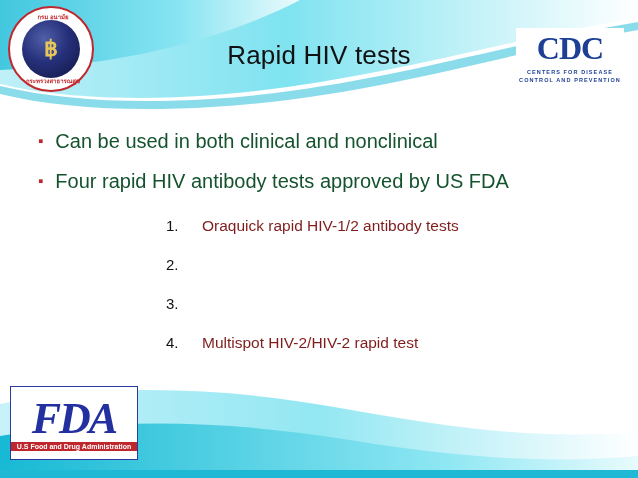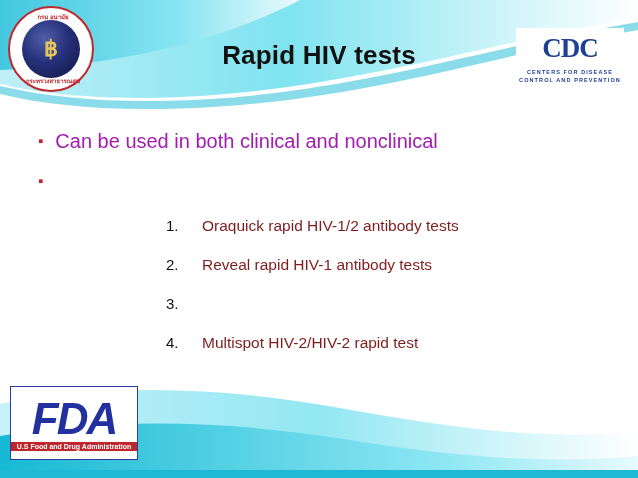--- a/index.html
+++ b/index.html
@@ -37,40 +37,40 @@
     height: 120px;
     overflow: hidden;
   }
   .title {
     position: absolute;
     left: 0;
     top: 40px;
     width: 638px;
     text-align: center;
     font-size: 26px;
-    font-weight: bold;
+    font-weight: normal;
     color: #111111;
     letter-spacing: 0.2px;
   }
   
   .cdc-logo {
     position: absolute;
     right: 14px;
     top: 28px;
     width: 108px;
     height: 62px;
     background: #ffffff;
     display: flex;
     flex-direction: column;
     align-items: center;
     justify-content: flex-start;
   }
   .cdc-letters {
     font-family: "Liberation Serif", serif;
-    font-size: 27px;
+    font-size: 32px;
     line-height: 40px;
     font-weight: bold;
     color: #1d3f94;
     letter-spacing: -1px;
   }
   .cdc-sub1, .cdc-sub2 {
     font-size: 5.5px;
     font-weight: bold;
     color: #1d3f94;
     letter-spacing: 1.1px;
@@ -126,21 +126,21 @@
     height: 74px;
     background: #ffffff;
     border: 1px solid #2a3b9e;
     box-sizing: border-box;
     display: flex;
     flex-direction: column;
     align-items: center;
     justify-content: center;
   }
   .fda-letters {
-    font-family: Liberation Sans, sans-serif;
+    font-family: Liberation Serif, serif;
     font-size: 44px;
     line-height: 46px;
     font-weight: bold;
     font-style: italic;
     color: #2330a0;
     letter-spacing: -2px;
   }
   .fda-sub {
     font-size: 7px;
     font-weight: bold;
@@ -167,21 +167,21 @@
   .bullet-marker {
     color: #c0272d;
     font-size: 15px;
     line-height: 26px;
     margin-right: 12px;
     flex: 0 0 auto;
   }
   .bullet-text {
     font-size: 20px;
     line-height: 26px;
-    color: #a21caf;
+    color: #14532d;
   }
   .numbered {
     margin: 22px 0 0 0;
     padding: 0;
   }
   .num-row {
     display: flex;
     align-items: flex-start;
     margin-bottom: 19px;
     padding-left: 166px;
@@ -262,30 +262,30 @@
 
   <div class="content">
 
     <div class="bullet-row">
       <span class="bullet-marker">▪</span>
       <span class="bullet-text">Can be used in both clinical and nonclinical</span>
     </div>
 
     <div class="bullet-row">
       <span class="bullet-marker">▪</span>
+      <span class="bullet-text">Four rapid HIV antibody tests approved by US FDA</span>
     </div>
 
     <div class="numbered">
       <div class="num-row">
         <span class="num-marker">1.</span>
         <span class="num-text">Oraquick rapid HIV-1/2 antibody tests</span>
       </div>
       <div class="num-row">
         <span class="num-marker">2.</span>
-        <span class="num-text">Reveal rapid HIV-1 antibody tests</span>
       </div>
       <div class="num-row">
         <span class="num-marker">3.</span>
       </div>
       <div class="num-row">
         <span class="num-marker">4.</span>
         <span class="num-text">Multispot HIV-2/HIV-2 rapid test</span>
       </div>
     </div>
   </div>

